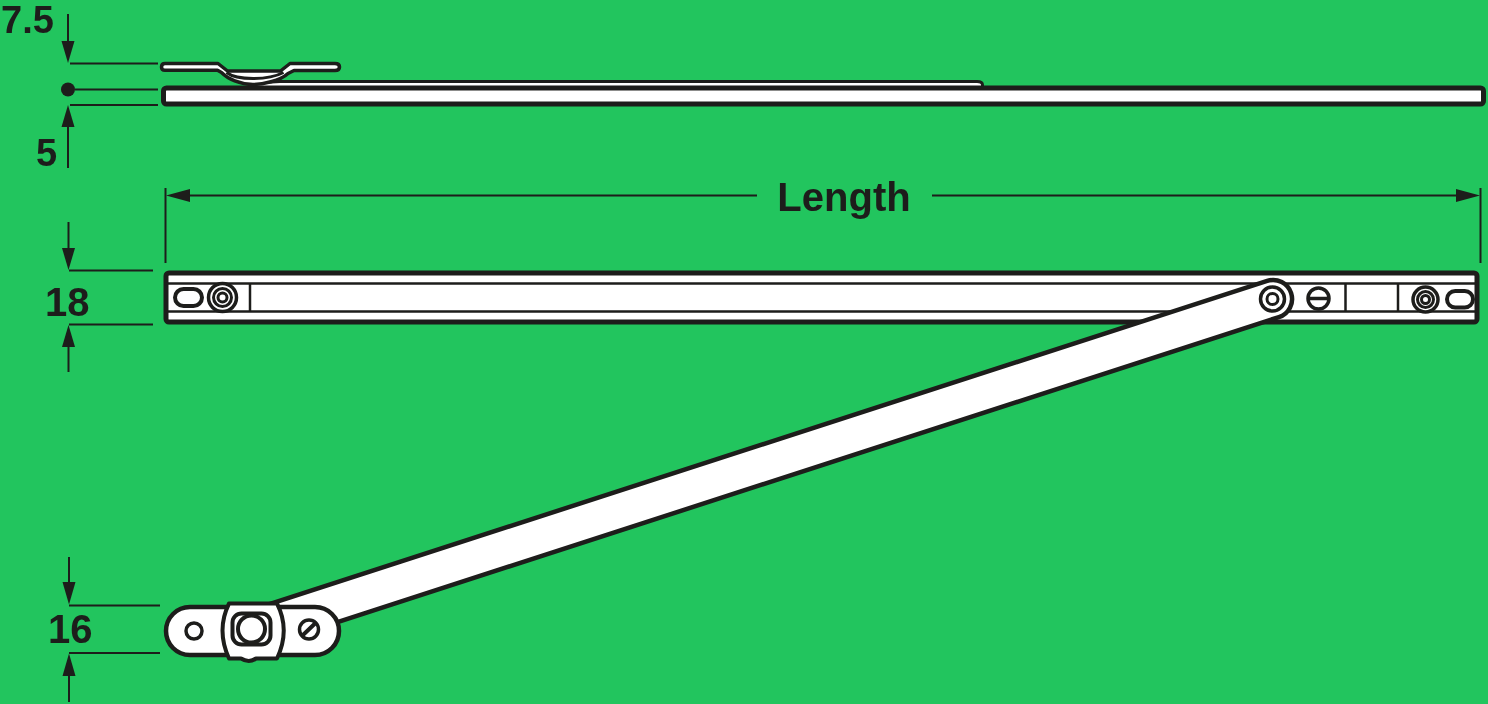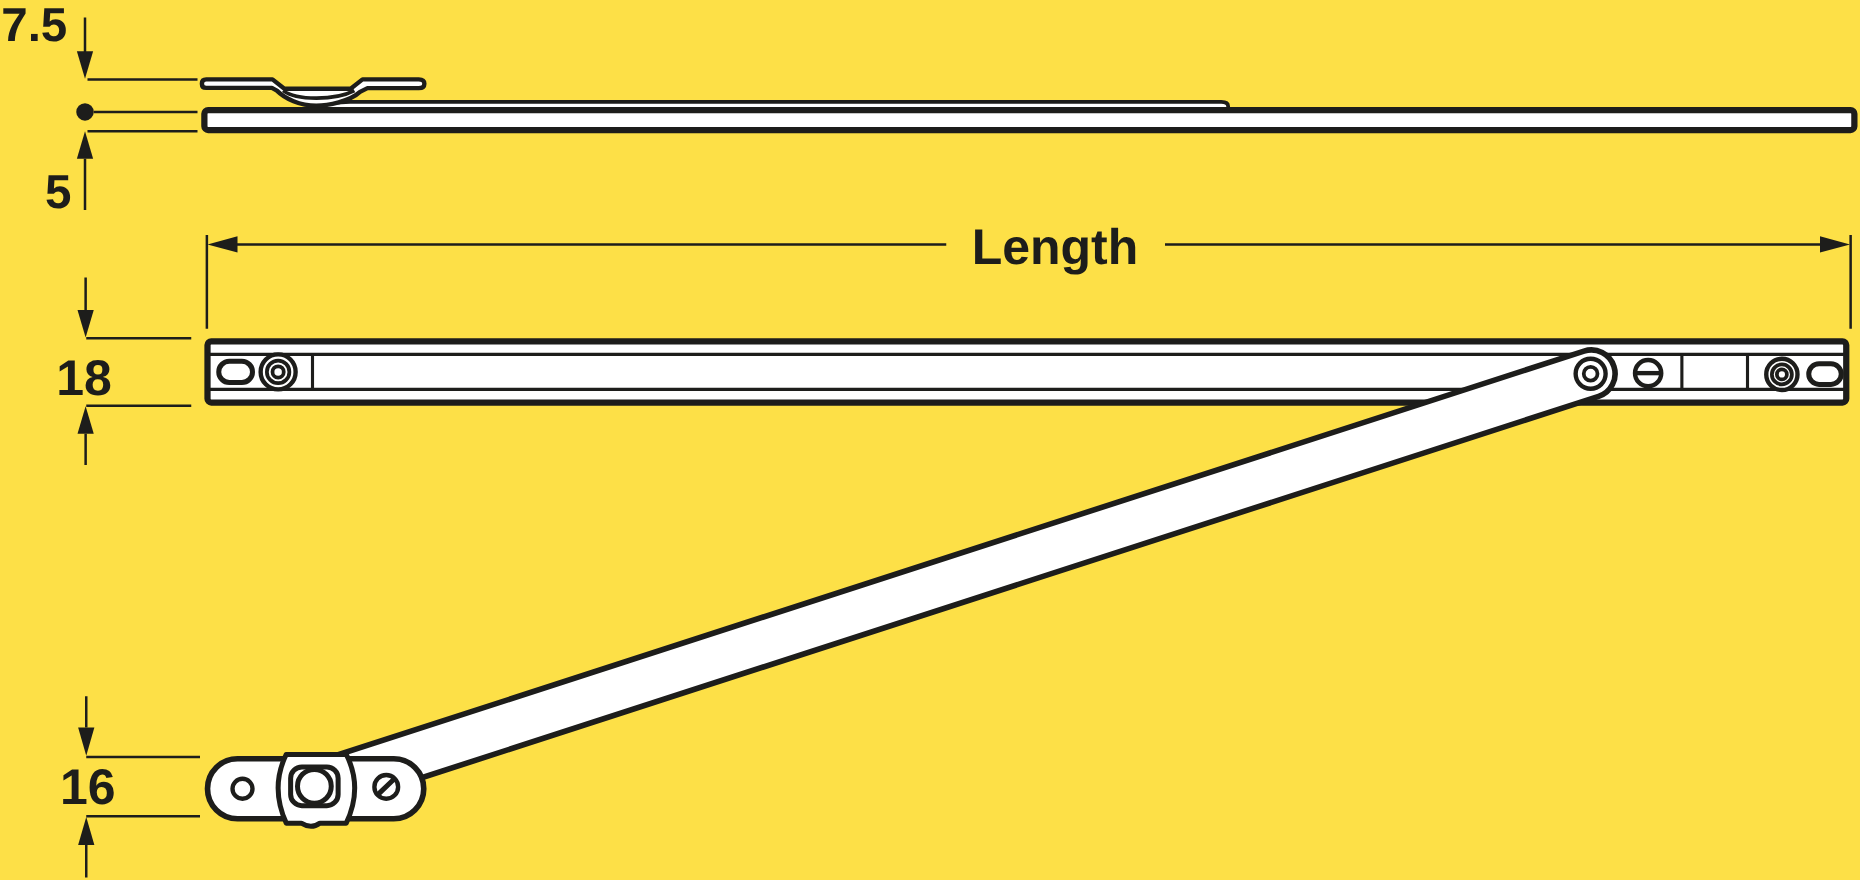--- a/index.html
+++ b/index.html
@@ -1,19 +1,19 @@
 <!DOCTYPE html>
 <html><head>
 <meta charset="utf-8">
 <style>
   html,body{margin:0;padding:0;background:#ffffff;}
   .stage{
     position:relative;
     width:1488px;height:704px;
-    background:#fde047;
+    background:#22c55e;
     font-family:"Liberation Sans", sans-serif;
     overflow:hidden;
   }
   svg{display:block;}
   
   .part   { fill:#ffffff; stroke:#1d1d1b; stroke-linejoin:round; }
   .w5     { stroke-width:5; }
   .w45    { stroke-width:4.5; }
   .w4     { stroke-width:4; }
   .w35    { stroke-width:3.5; }

